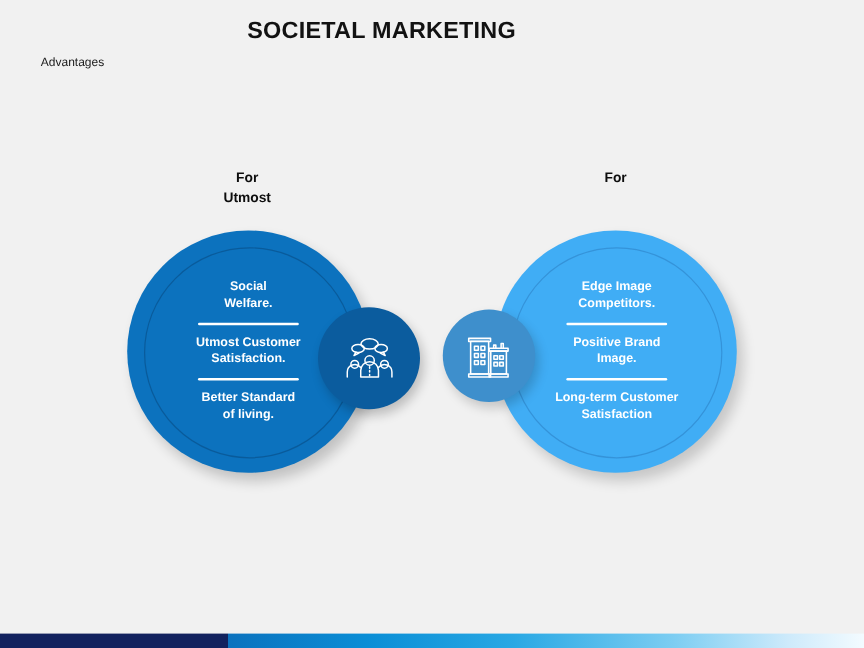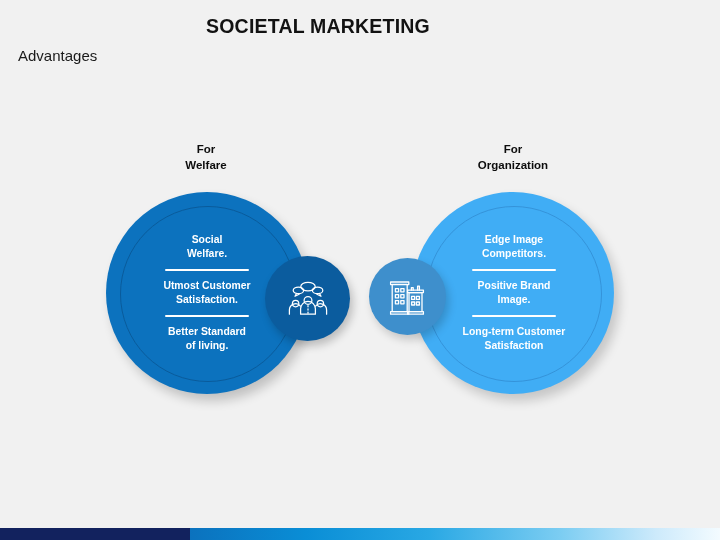--- a/index.html
+++ b/index.html
@@ -26,24 +26,24 @@
     font-size: 19.5px;
     font-weight: bold;
     color: #121212;
     letter-spacing: 0.2px;
     line-height: 1.25;
     margin: 0;
     white-space: nowrap;
     text-align: center;
   }
   .subtitle {
-    font-size: 15px;
+    font-size: 10px;
     font-weight: normal;
     color: #1a1a1a;
-    margin: 9px 0 0 0;
+    margin: 9px 0 0 16px;
     line-height: 1.2;
   }
 
   
   .stage {
     position: absolute;
     left: 0;
     top: 0;
     width: 720px;
     height: 540px;
@@ -194,21 +194,21 @@
 
 <div class="header">
   <h1 class="title">SOCIETAL MARKETING</h1>
   <p class="subtitle">Advantages</p>
 </div>
 
 <div class="stage">
 
   <div class="group-label left">
     <div>For</div>
-    <div>Welfare</div>
+    <div>Utmost</div>
   </div>
 
   <div class="big-circle society"></div>
   <div class="inner-ring society"></div>
 
   <div class="items society">
     <div class="item-text">Social
 Welfare.</div>
     <div class="divider"></div>
     <div class="item-text">Utmost Customer
@@ -236,21 +236,20 @@
         <path d="M2.4 34.2 v-4.2 a6.2 6.2 0 0 1 11.0 -3.9"></path>
 
         <circle cx="33.4" cy="23.6" r="3.2"></circle>
         <path d="M39.6 34.2 v-4.2 a6.2 6.2 0 0 0 -11.0 -3.9"></path>
       </svg>
     </span>
   </div>
 
   <div class="group-label right">
     <div>For</div>
-    <div>Organization</div>
   </div>
 
   <div class="big-circle organization"></div>
   <div class="inner-ring organization"></div>
 
   <div class="items organization">
     <div class="item-text">Edge Image
 Competitors.</div>
     <div class="divider"></div>
     <div class="item-text">Positive Brand

